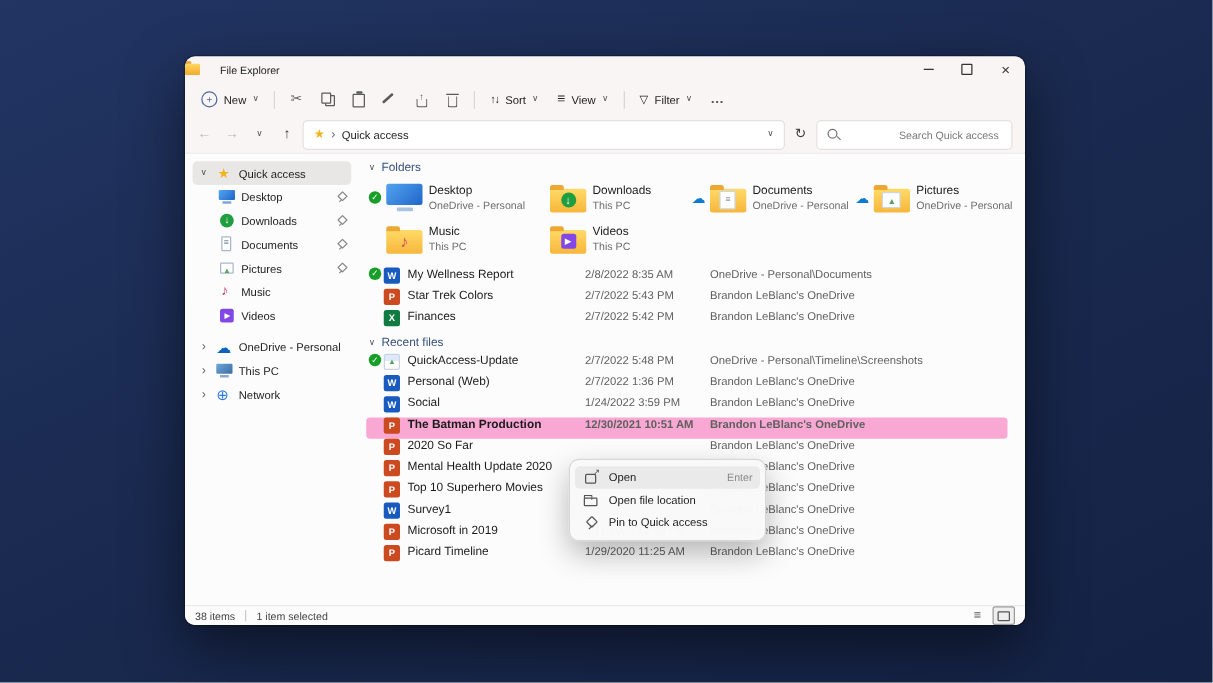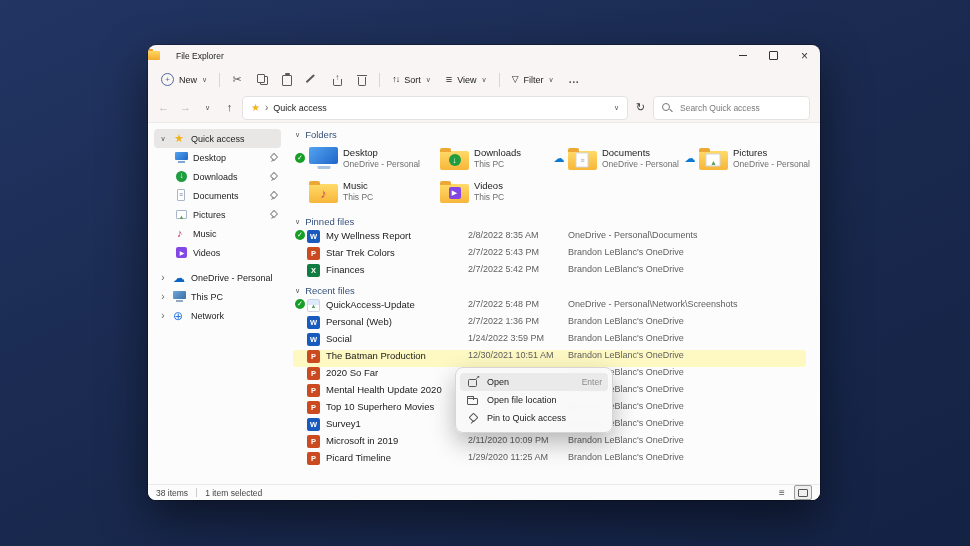--- a/index.html
+++ b/index.html
@@ -82,21 +82,21 @@
   .crumb-label{font-size:9px;color:#222;}
   .field-chev{margin-left:auto;}
   .search-field{flex:1;height:22px;background:#fff;border:1px solid #e4e1e0;border-radius:4px;
     display:flex;align-items:center;gap:6px;padding:0 8px;}
   .search-glyph{position:relative;width:10px;height:10px;flex:none;}
   .search-glyph::before{content:"";position:absolute;left:0;top:0;width:6px;height:6px;
     border:1.2px solid #777;border-radius:50%;}
   .search-glyph::after{content:"";position:absolute;left:6.5px;top:7px;width:4px;height:1.2px;
     background:#777;transform:rotate(45deg);}
   .search-input{border:none;outline:none;background:transparent;font-size:8.5px;width:100%;
-    font-family:"Liberation Sans","DejaVu Sans",sans-serif;color:#333;}
+    font-family:"Liberation Sans","DejaVu Sans",sans-serif;color:#333;text-align:right;}
   .search-input::placeholder{color:#7a7a7a;}
 
   
   .wbody{position:absolute;top:77px;bottom:16px;left:0;right:0;display:flex;
     background:#fdfcfc;border-top:1px solid #eceae9;}
   .sidebar{width:137px;flex:none;padding:6px 4px 0 6px;box-sizing:border-box;}
   .side-item{height:19px;display:flex;align-items:center;gap:5px;padding:0 4px;
     border-radius:4px;font-size:9px;color:#222;}
   .side-item.selected{background:#e9e7e6;}
   .side-item .chev-slot{width:10px;flex:none;text-align:center;}
@@ -179,21 +179,21 @@
   .tile-icon[data-icon="videos"] .ov::before{content:"▶";}
   .tile-icon[data-icon="desktop"]::before{background:linear-gradient(135deg,#53a4f0,#1f66c9);
     top:1px;bottom:6px;border-radius:2px;}
   .tile-icon[data-icon="desktop"]::after{left:50%;transform:translateX(-50%);top:auto;bottom:1px;
     width:13px;height:3px;background:#a9c3e2;border-radius:1px;}
   .tile-text{display:flex;flex-direction:column;line-height:1.2;margin-left:3px;overflow:hidden;}
   .tile-name{font-size:9.5px;color:#1b1b1b;white-space:nowrap;}
   .tile-sub{font-size:8.5px;color:#6e6e6e;white-space:nowrap;}
 
   .file-row{height:17px;display:flex;align-items:flex-start;border-radius:3px;margin-right:4px;}
-  .file-row.selected{background:#fef9c3;}
+  .file-row.selected{background:#f9a8d4;font-weight:bold;}
   .fi{width:13px;height:13px;border-radius:2px;display:flex;align-items:center;
     justify-content:center;color:#fff;font-size:7.5px;font-weight:bold;margin-right:6px;flex:none;
     box-sizing:border-box;}
   .fi[data-icon="word"]{background:#185abd;}
   .fi[data-icon="word"]::before{content:"W";}
   .fi[data-icon="excel"]{background:#107c41;}
   .fi[data-icon="excel"]::before{content:"X";}
   .fi[data-icon="powerpoint"]{background:#cb4a20;}
   .fi[data-icon="powerpoint"]::before{content:"P";}
   .fi[data-icon="image"]{background:linear-gradient(#dceafc 45%,#ffffff 45%);
@@ -457,24 +457,20 @@
           <span class="tile-icon" data-icon="videos">
               <span class="ov"></span>
             </span>
           <span class="tile-text">
             <span class="tile-name">Videos</span>
             <span class="tile-sub">This PC</span>
           </span>
         </div>
       </div>
 
-      <div class="sec-head">
-        <span class="g chev-down"></span>
-        <span>Pinned files</span>
-      </div>
 
       <div class="file-row">
         <span class="badge-slot" data-badge="synced">
             <span class="badge"></span>
           </span>
         <span class="fi" data-icon="word"></span>
         <span class="row-name">My Wellness Report</span>
         <span class="row-date">2/8/2022 8:35 AM</span>
         <span class="row-loc">OneDrive - Personal\Documents</span>
       </div>
@@ -498,21 +494,21 @@
         <span>Recent files</span>
       </div>
 
       <div class="file-row">
         <span class="badge-slot" data-badge="synced">
             <span class="badge"></span>
           </span>
         <span class="fi" data-icon="image"></span>
         <span class="row-name">QuickAccess-Update</span>
         <span class="row-date">2/7/2022 5:48 PM</span>
-        <span class="row-loc">OneDrive - Personal\Network\Screenshots</span>
+        <span class="row-loc">OneDrive - Personal\Timeline\Screenshots</span>
       </div>
       <div class="file-row">
         <span class="badge-slot" data-badge=""></span>
         <span class="fi" data-icon="word"></span>
         <span class="row-name">Personal (Web)</span>
         <span class="row-date">2/7/2022 1:36 PM</span>
         <span class="row-loc">Brandon LeBlanc's OneDrive</span>
       </div>
       <div class="file-row">
         <span class="badge-slot" data-badge=""></span>

